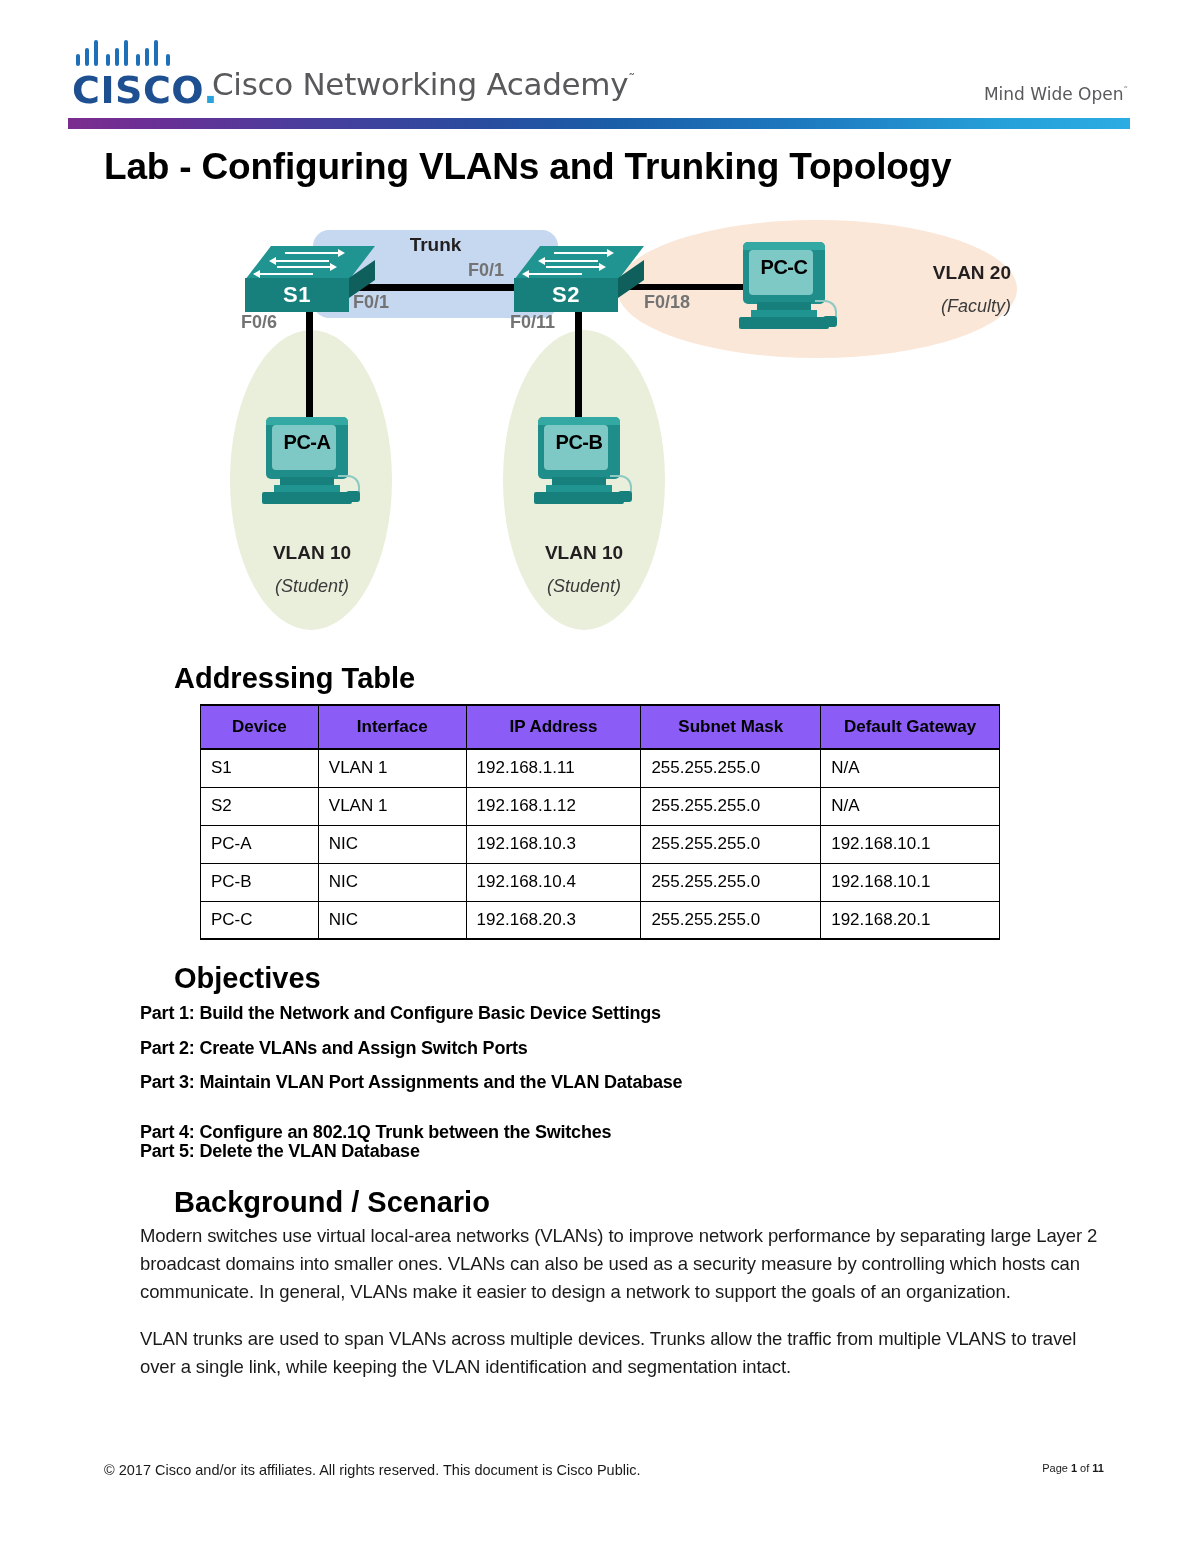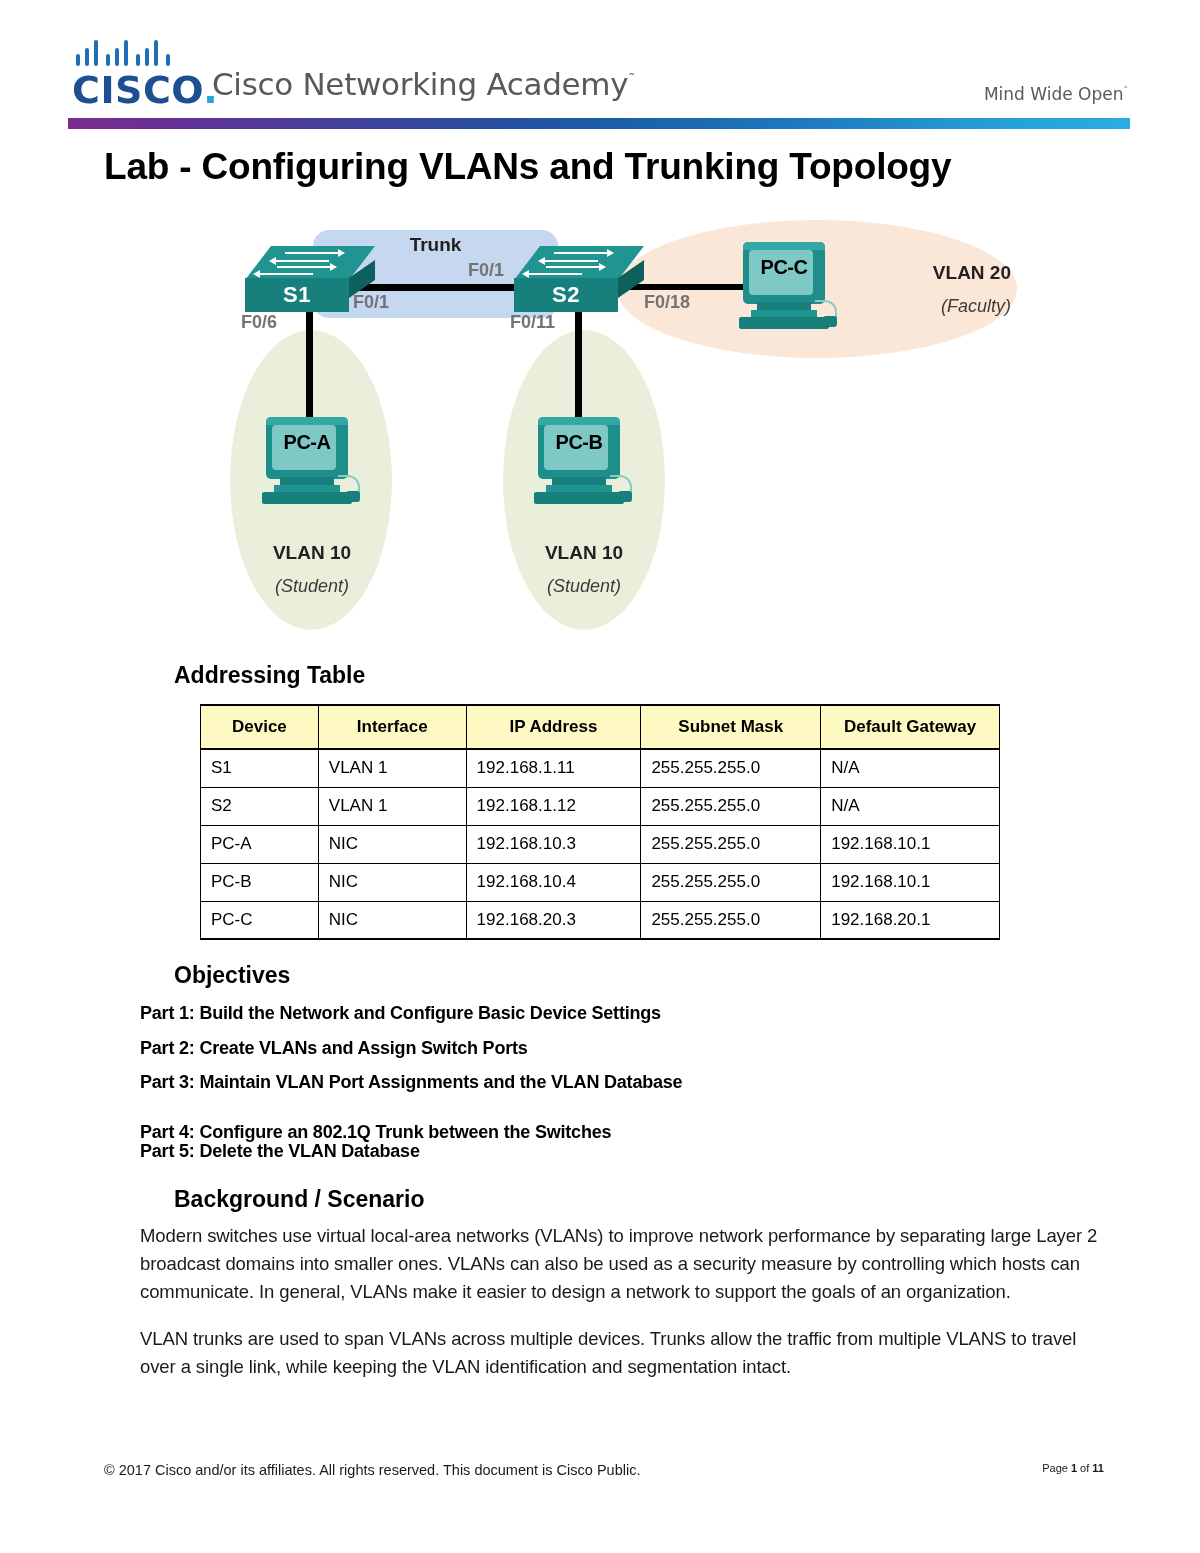--- a/index.html
+++ b/index.html
@@ -325,21 +325,21 @@
     display: block;
     font-size: 18px;
     color: #3b3b3b;
     margin-top: 12px;
     font-style: italic;
   }
 
   
   .section-h {
     position: absolute;
-    font-size: 23px;
+    font-size: 29px;
     font-weight: bold;
     color: #000;
     white-space: nowrap;
   }
 
   
   .addr-table {
     position: absolute;
     left: 200px;
     top: 704px;
@@ -350,21 +350,21 @@
   .addr-table th,
   .addr-table td {
     border: 1px solid #000000;
     padding: 8px 10px;
     text-align: left;
     font-weight: normal;
     height: 22px;
     box-sizing: border-box;
   }
   .addr-table thead th {
-    background: #fef9c3;
+    background: #8b5cf6;
     font-weight: bold;
     text-align: center;
     border-top: 2px solid #000;
     border-bottom: 2px solid #000;
     font-size: 17px;
     height: 44px;
   }
   .addr-table tbody tr td { height: 38px; }
   .addr-table tbody tr:last-child td { border-bottom: 2px solid #000; }
   .col-device  { width: 118px; }

